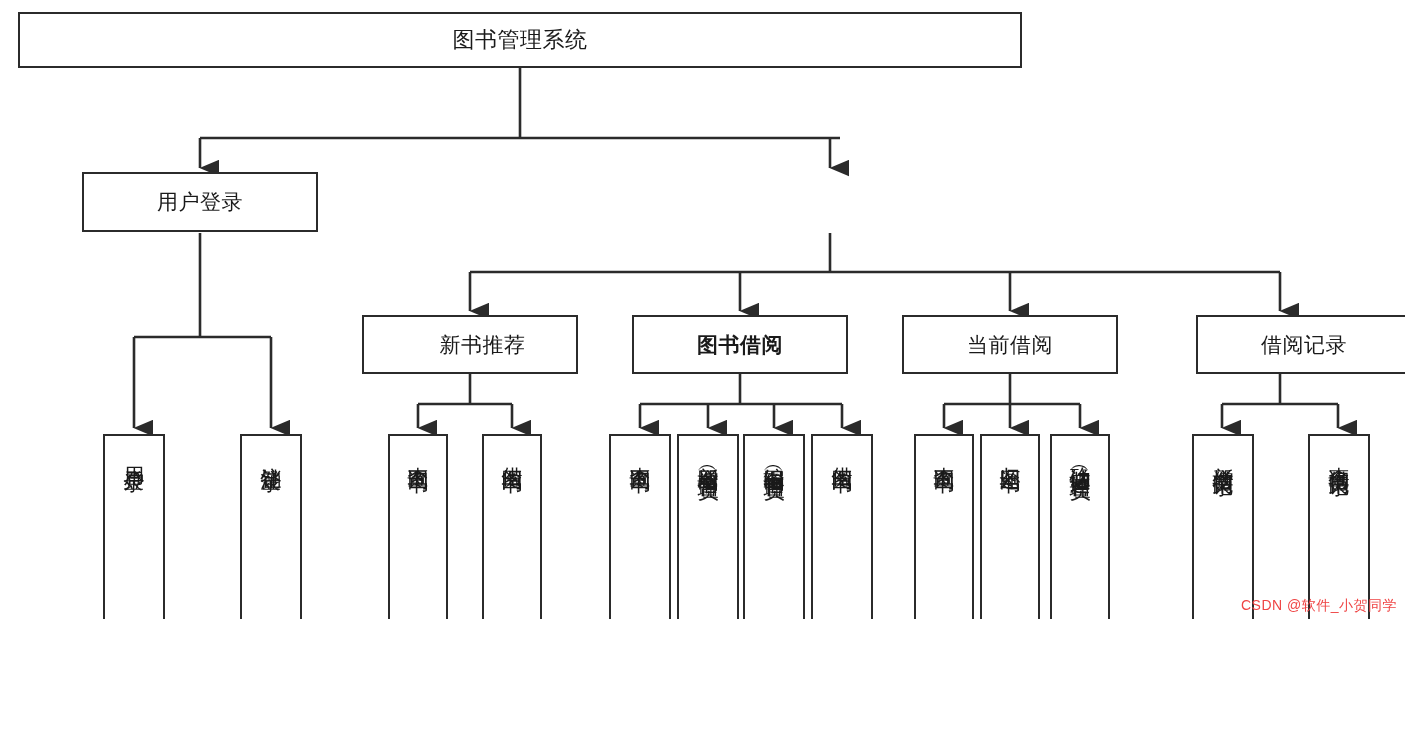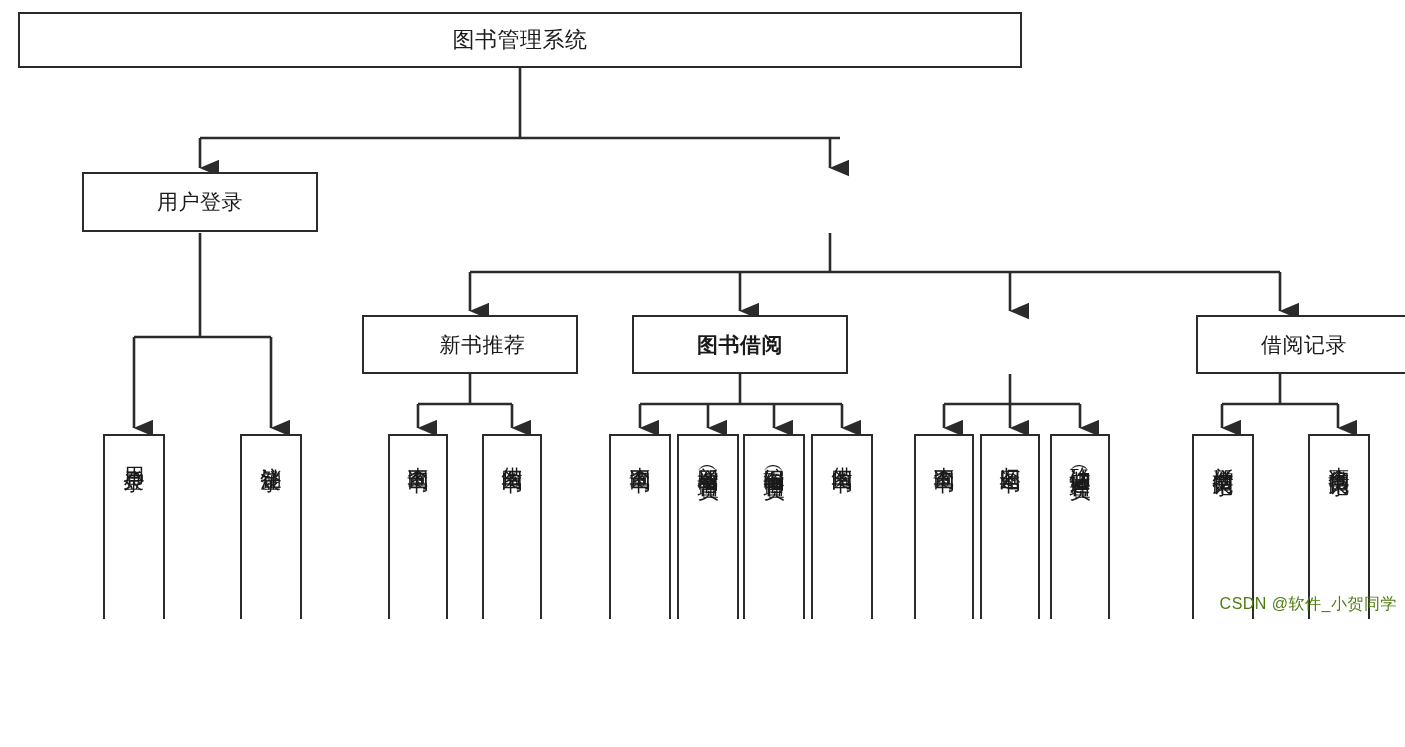--- a/index.html
+++ b/index.html
@@ -57,22 +57,22 @@
     text-orientation: upright;
     font-size: 21px;
     line-height: 1.05;
     letter-spacing: 2px;
     white-space: nowrap;
   }
   #watermark {
     position: absolute;
     right: 8px;
     bottom: 4px;
-    font-size: 16px;
-    color: #4d7c0f;
+    font-size: 14px;
+    color: #ef4444;
     letter-spacing: 0.5px;
     white-space: nowrap;
     pointer-events: none;
   }
 </style>
 </head>
 <body>
 
 <div id="diagram-canvas">
 
@@ -133,20 +133,23 @@
   <div class="node horizontal" style="left:82px; top:172px; width:236px; height:60px;">
     <span class="node-label">用户登录</span>
   </div>
 
   <div class="node horizontal" style="left:362px; top:315px; width:216px; height:59px;padding-left:25px;">
     <span class="node-label">新书推荐</span>
   </div>
   <div class="node horizontal" style="left:632px; top:315px; width:216px; height:59px;font-weight:bold;">
     <span class="node-label">图书借阅</span>
   </div>
+  <div class="node horizontal" style="left:902px; top:315px; width:216px; height:59px;">
+    <span class="node-label">当前借阅</span>
+  </div>
   <div class="node horizontal" style="left:1172px; top:315px; width:216px; height:59px;margin-left:24px;">
     <span class="node-label">借阅记录</span>
   </div>
 
   <div class="node vertical" style="left:103px; top:434px; width:62px; height:299px;">
     <span class="node-label">用户登录</span>
   </div>
   <div class="node vertical" style="left:240px; top:434px; width:62px; height:299px;">
     <span class="node-label">注销登录</span>
   </div>

